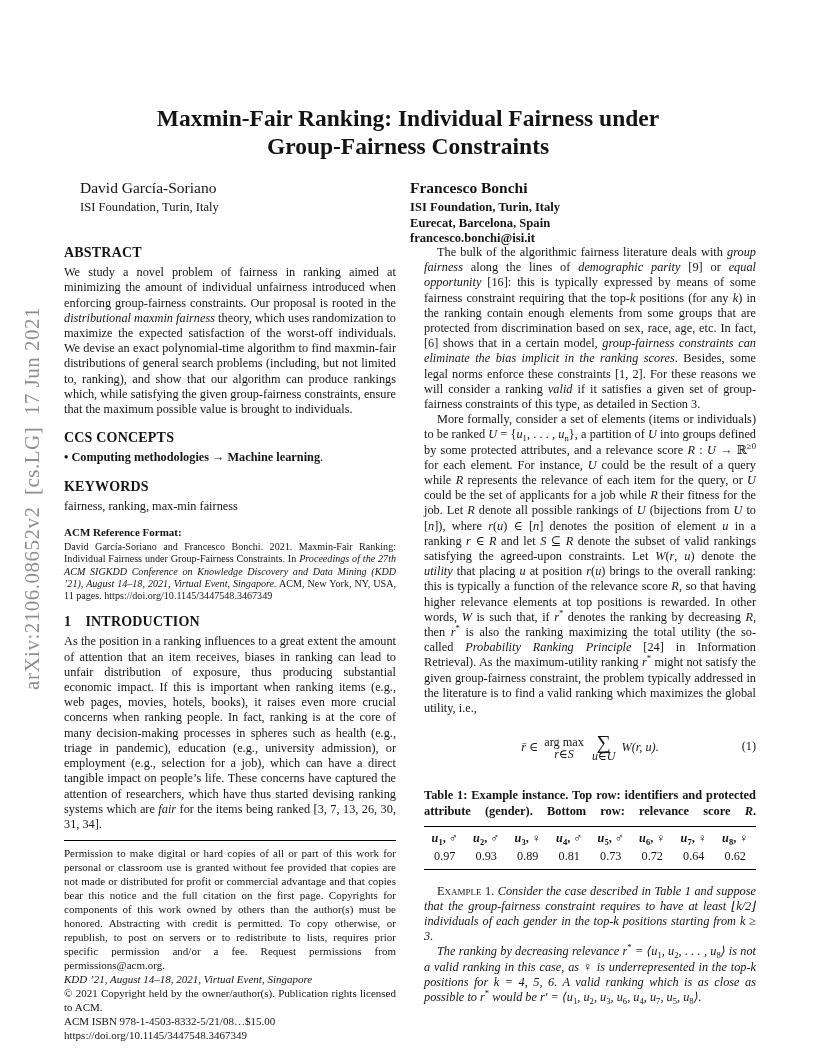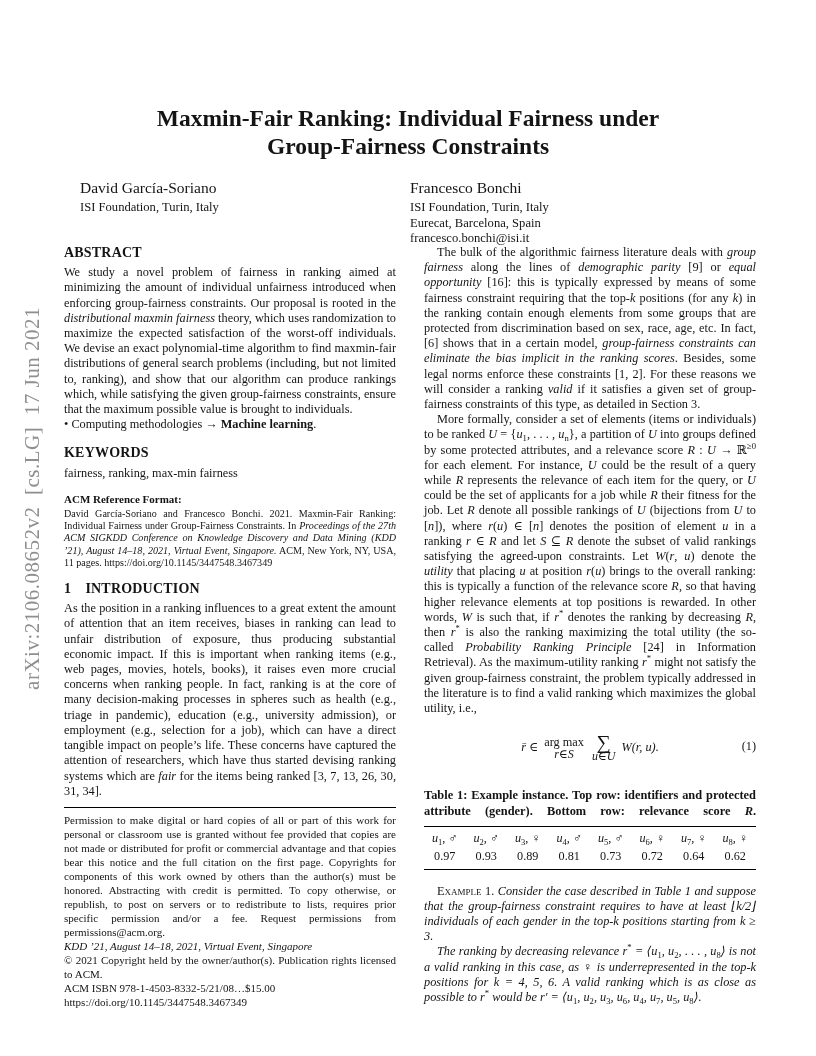--- a/index.html
+++ b/index.html
@@ -5,21 +5,21 @@
   html,body{margin:0;padding:0;background:#e8e8e8;}
   .page{position:relative;width:816px;height:1056px;background:#ffffff;color:#141414;
         font-family:"Liberation Serif","DejaVu Serif",serif;overflow:hidden;margin:0 auto;}
   
   .banner{position:absolute;left:-213px;top:486px;width:490px;text-align:center;
           transform:rotate(-90deg);font-size:21px;color:#8f8f8f;white-space:pre;letter-spacing:0.5px;}
   
   .title{position:absolute;top:104px;left:0;width:100%;text-align:center;
          font-size:23.5px;font-weight:bold;line-height:28px;}
   .author-a{position:absolute;top:179px;left:80px;width:330px;text-align:center;}
-  .author-b{position:absolute;top:179px;left:410px;width:330px;text-align:center;}
+  .author-b{position:absolute;top:179px;left:410px;width:330px;text-align:center;font-weight:bold;}
   .author-name{font-size:15.5px;margin:0 16px 3px 0;}
   .author-line{font-size:12.6px;line-height:15.5px;margin:0;}
   
   .col{position:absolute;top:245px;width:332px;font-size:12.3px;line-height:15.2px;}
   .col-left{left:64px;}
   .col-right{left:424px;}
   .heading{font-size:14px;font-weight:bold;margin:0 0 5px 0;letter-spacing:0.2px;}
   .mt{margin-top:13px;}
   p{margin:0;text-align:justify;}
   .indent{text-indent:13px;}
@@ -37,21 +37,21 @@
   .eq-stack{display:inline-flex;flex-direction:column;align-items:center;margin:0 4px;}
   .eq-top{font-style:normal;font-size:12.3px;line-height:13px;}
   .eq-sum{font-style:normal;font-size:20px;line-height:18px;}
   .eq-sub{font-size:12px;line-height:10px;}
   .eq-num{position:absolute;right:0;top:calc(50% - 8px);font-style:normal;}
   
   .caption{margin-top:22px;font-weight:bold;font-size:12.4px;line-height:15.4px;text-align:justify;text-align-last:justify;}
   table.booktabs{width:100%;border-collapse:collapse;table-layout:fixed;margin-top:7px;
                  border-top:1.6px solid #000;border-bottom:1.6px solid #000;font-size:12.2px;}
   table.booktabs td{text-align:center;padding:1.5px 0;}
-  table.booktabs tr:first-child td{padding-top:4px;}
+  table.booktabs tr:first-child td{padding-top:4px;font-weight:bold;}
   table.booktabs tr:last-child td{padding-bottom:4px;}
   .example{margin-top:14px;}
 </style>
 </head>
 <body>
 
 <div class="page">
 
   <div class="banner">arXiv:2106.08652v2  [cs.LG]  17 Jun 2021</div>
 
@@ -69,21 +69,22 @@
     <p class="author-name">Francesco Bonchi</p>
     <p class="author-line">ISI Foundation, Turin, Italy</p>
     <p class="author-line">Eurecat, Barcelona, Spain</p>
     <p class="author-line">francesco.bonchi@isi.it</p>
   </div>
 
   <div class="col col-left">
     <h2 class="heading">ABSTRACT</h2>
     <p><span>We study a novel problem of fairness in ranking aimed at minimizing the amount of individual unfairness introduced when enforcing group-fairness constraints. Our proposal is rooted in the </span><span style="font-style: italic;">distributional maxmin fairness</span><span> theory, which uses randomization to maximize the expected satisfaction of the worst-off individuals. We devise an exact polynomial-time algorithm to find maxmin-fair distributions of general search problems (including, but not limited to, ranking), and show that our algorithm can produce rankings which, while satisfying the given group-fairness constraints, ensure that the maximum possible value is brought to individuals.</span></p>
 
-    <p><span style="font-weight: normal; margin-top: 20px;">• Computing methodologies</span><span style="font-weight: bold;"> → </span><span style="font-weight: bold;">Machine learning</span><span>.</span></p>
+    <h2 class="heading mt">CCS CONCEPTS</h2>
+    <p><span style="font-weight: bold; margin-top: 20px;">• Computing methodologies</span><span style="font-weight: bold;"> → </span><span style="font-weight: bold;">Machine learning</span><span>.</span></p>
 
     <h2 class="heading mt">KEYWORDS</h2>
     <p>fairness, ranking, max-min fairness</p>
 
     <p class="acmref-heading">ACM Reference Format:</p>
     <p class="acmref"><span>David García-Soriano and Francesco Bonchi. 2021. Maxmin-Fair Ranking: Individual Fairness under Group-Fairness Constraints. In </span><span style="font-style: italic;">Proceedings of the 27th ACM SIGKDD Conference on Knowledge Discovery and Data Mining (KDD ’21), August 14–18, 2021, Virtual Event, Singapore.</span><span> ACM, New York, NY, USA, 11 pages. https://doi.org/10.1145/3447548.3467349</span></p>
 
     <h2 class="heading intro-heading">1 INTRODUCTION</h2>
     <p><span>As the position in a ranking influences to a great extent the amount of attention that an item receives, biases in ranking can lead to unfair distribution of exposure, thus producing substantial economic impact. If this is important when ranking items (e.g., web pages, movies, hotels, books), it raises even more crucial concerns when ranking people. In fact, ranking is at the core of many decision-making processes in spheres such as health (e.g., triage in pandemic), education (e.g., university admission), or employment (e.g., selection for a job), which can have a direct tangible impact on people’s life. These concerns have captured the attention of researchers, which have thus started devising ranking systems which are </span><span style="font-style: italic;">fair</span><span> for the items being ranked [3, 7, 13, 26, 30, 31, 34].</span></p>
 

